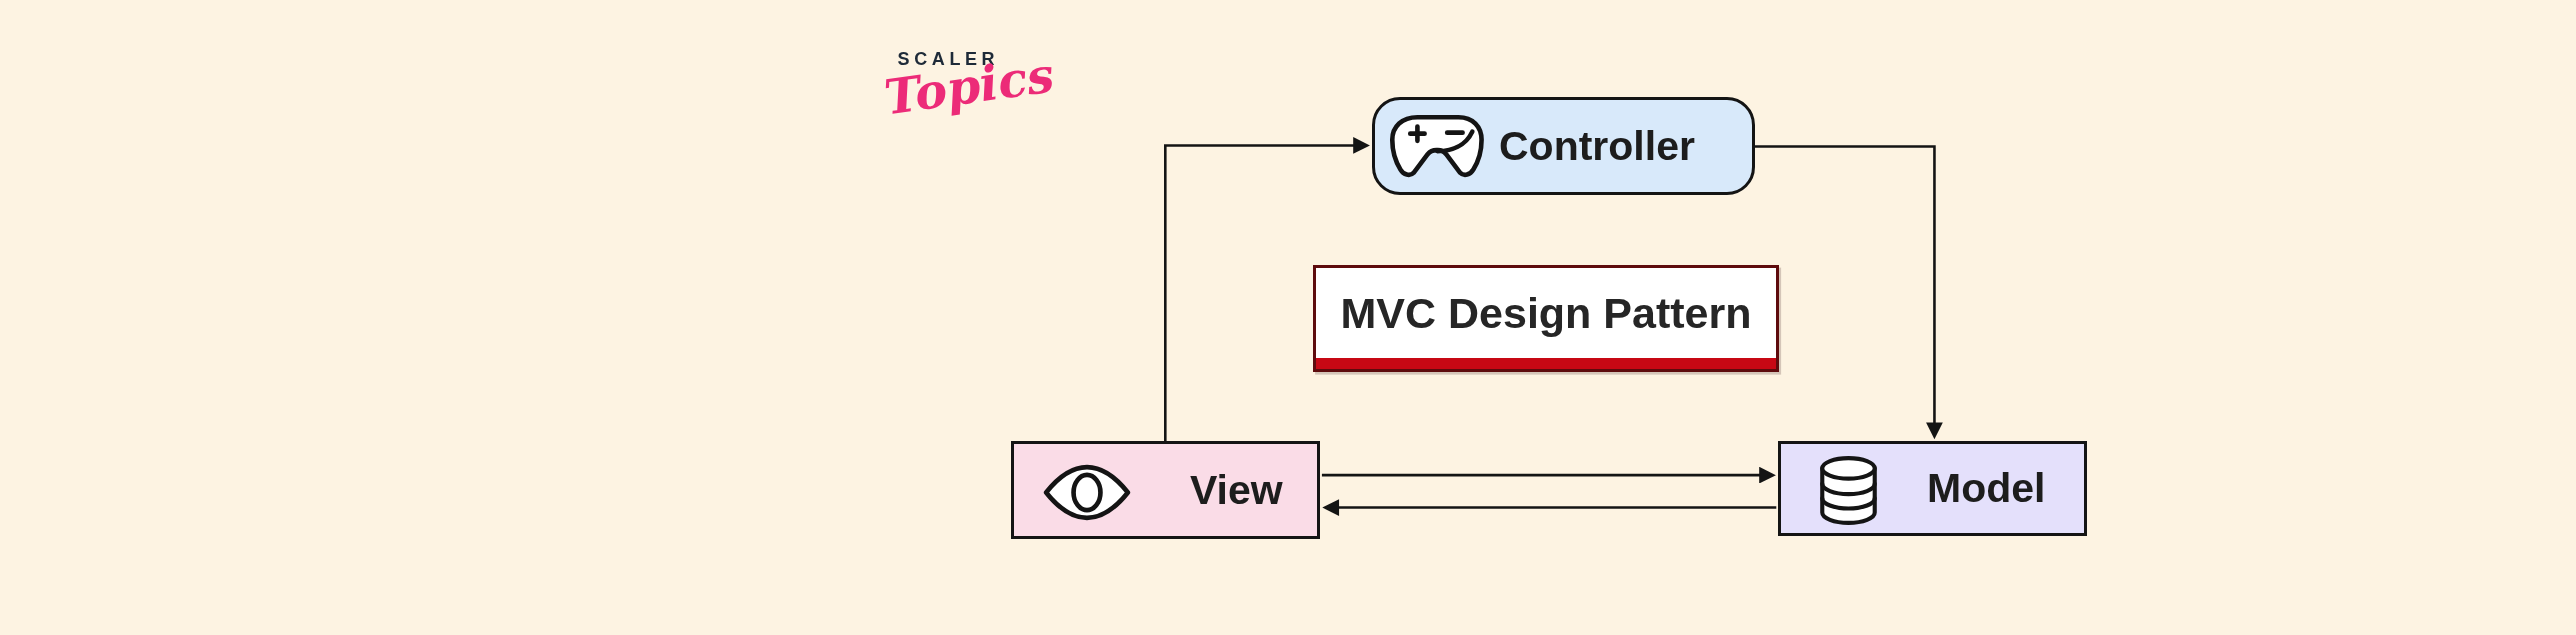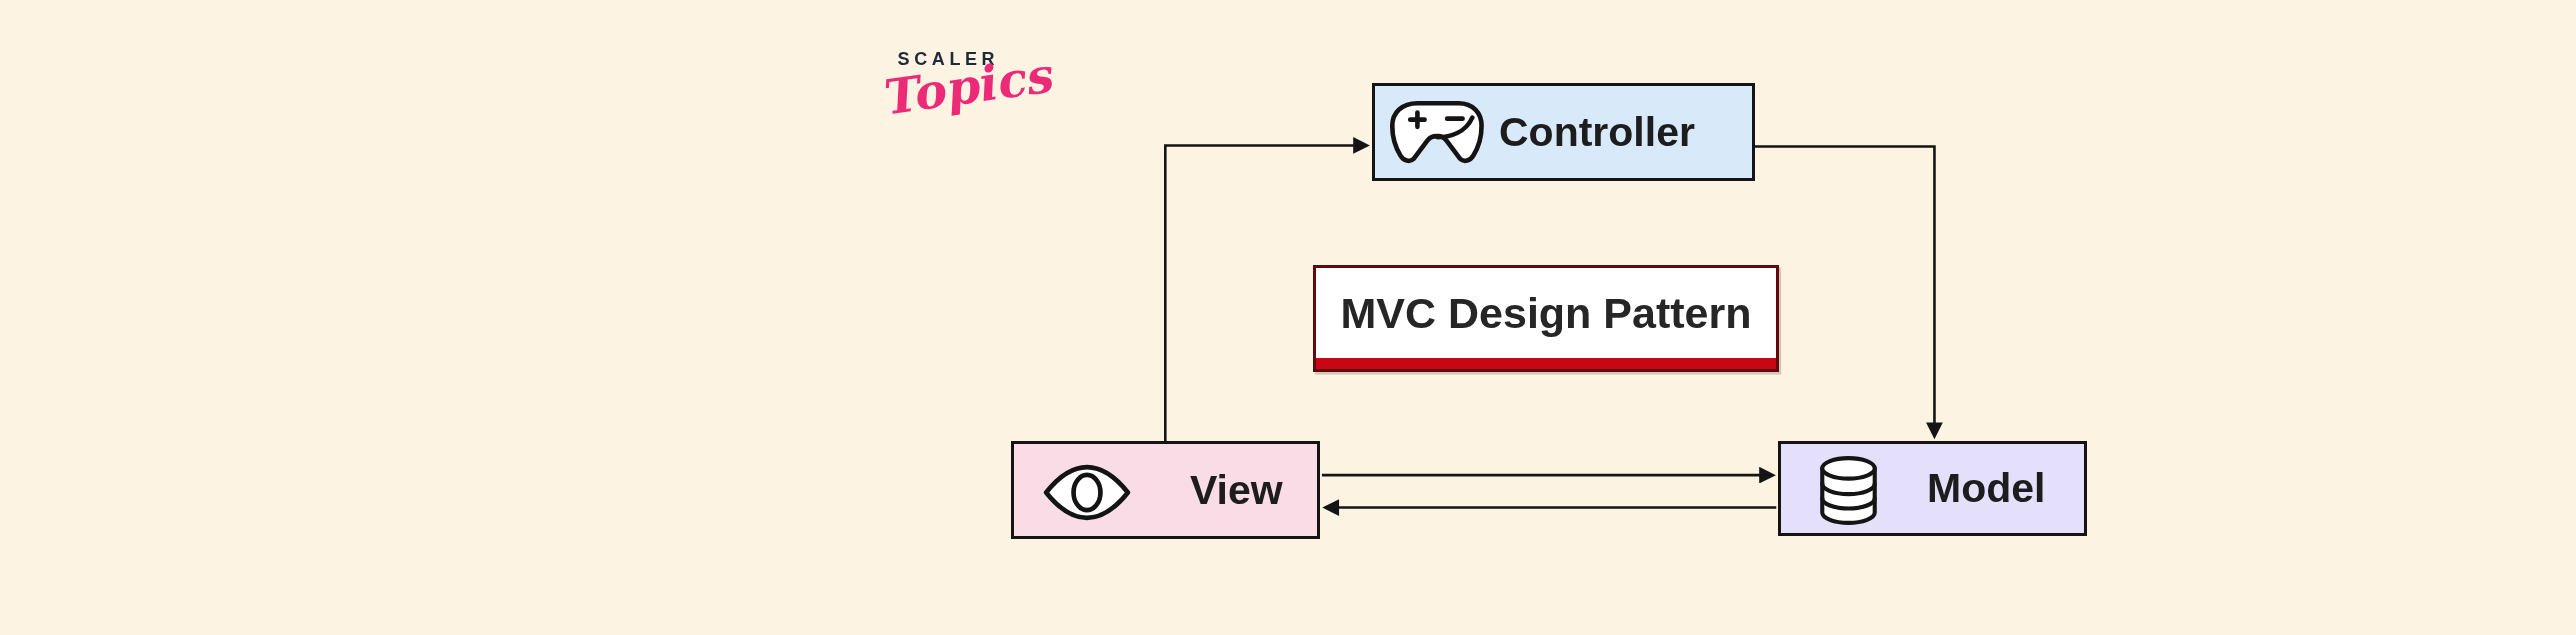--- a/index.html
+++ b/index.html
@@ -29,21 +29,21 @@
   .node{
     position:absolute;box-sizing:border-box;
     border:3.1px solid #141414;
   }
   .node-label{
     position:absolute;top:0;bottom:0;display:flex;align-items:center;
     font-size:41px;font-weight:bold;color:#1d1d1d;white-space:nowrap;
   }
   .node-icon{position:absolute;}
 
-  #node-controller{left:1372px;top:83px;width:383px;height:98px;background:#d8e9fa;}
+  #node-controller{left:1372px;top:97px;width:383px;height:98px;background:#d8e9fa;border-radius:28px;}
   #node-controller .node-label{left:124px;}
   #node-controller .node-icon{left:12.4px;top:7.7px;}
 
   #node-view{left:1011px;top:441px;width:309px;height:98px;background:#fadce7;}
   #node-view .node-label{left:176px;}
   #node-view .node-icon{left:29px;top:18.5px;}
 
   #node-model{left:1778px;top:441px;width:309px;height:95px;background:#e4e0fb;}
   #node-model .node-label{left:146px;}
   #node-model .node-icon{left:37px;top:11.3px;}

